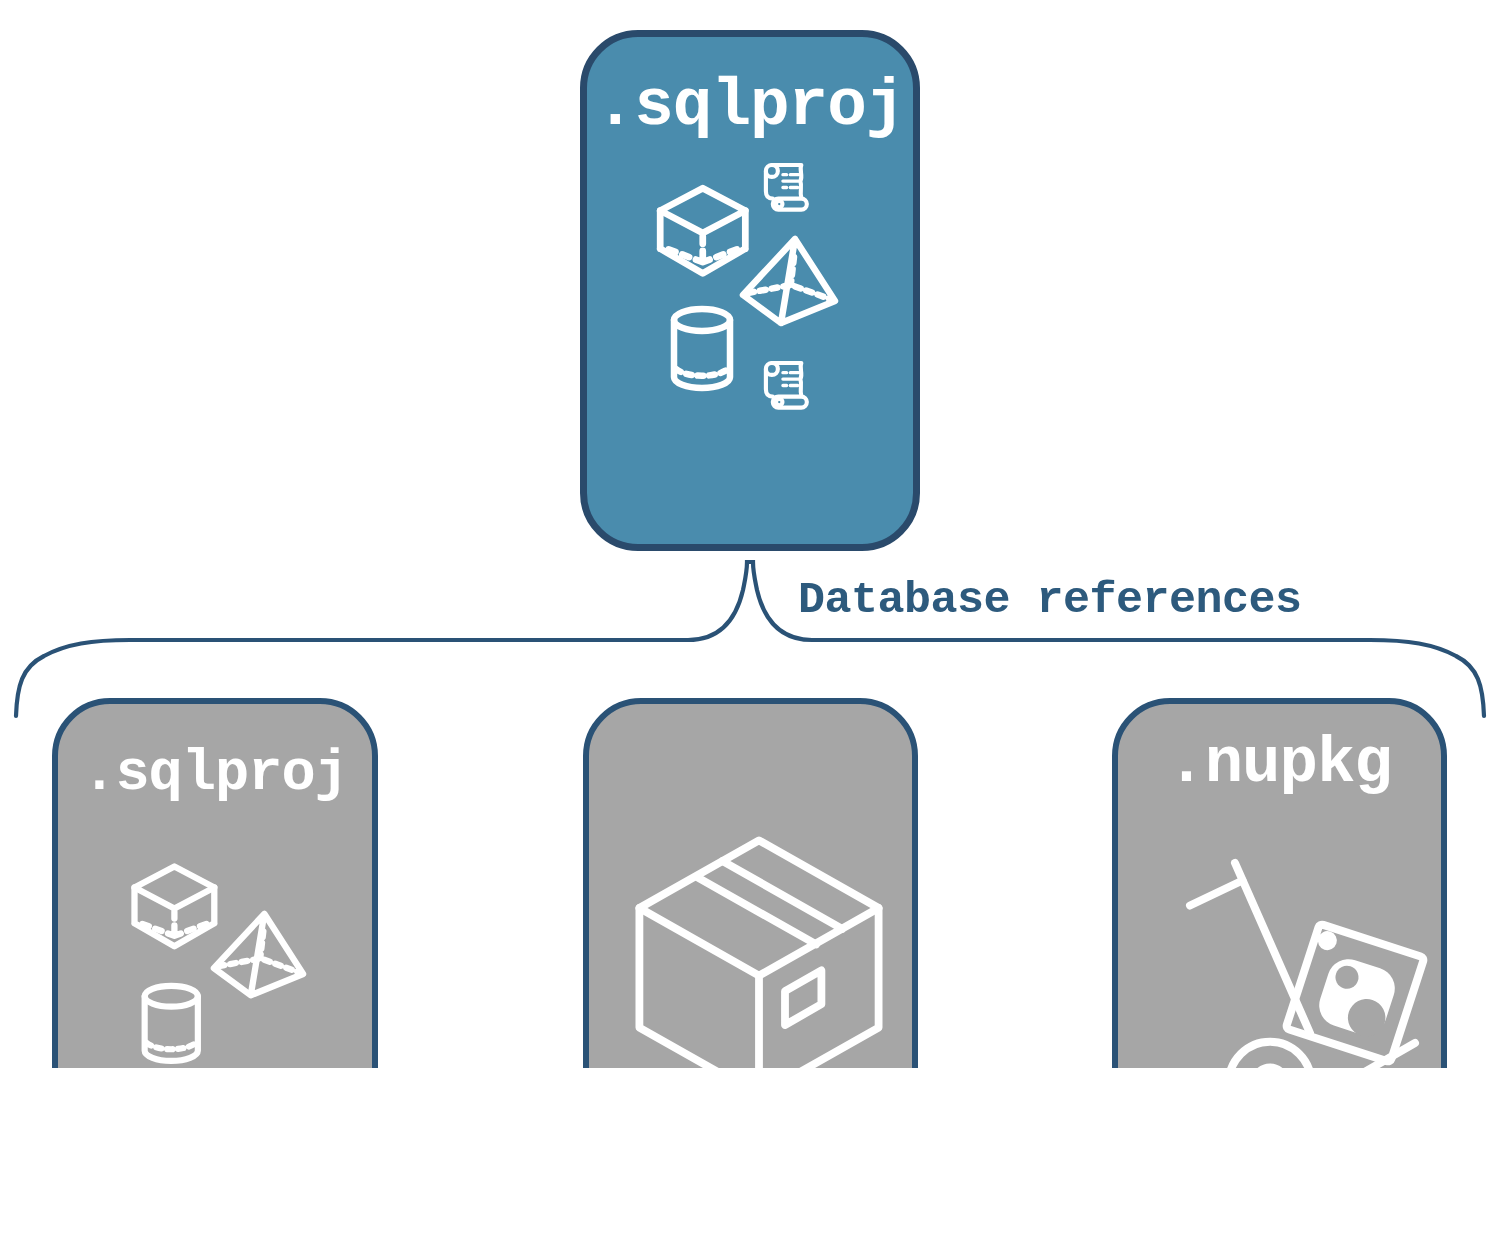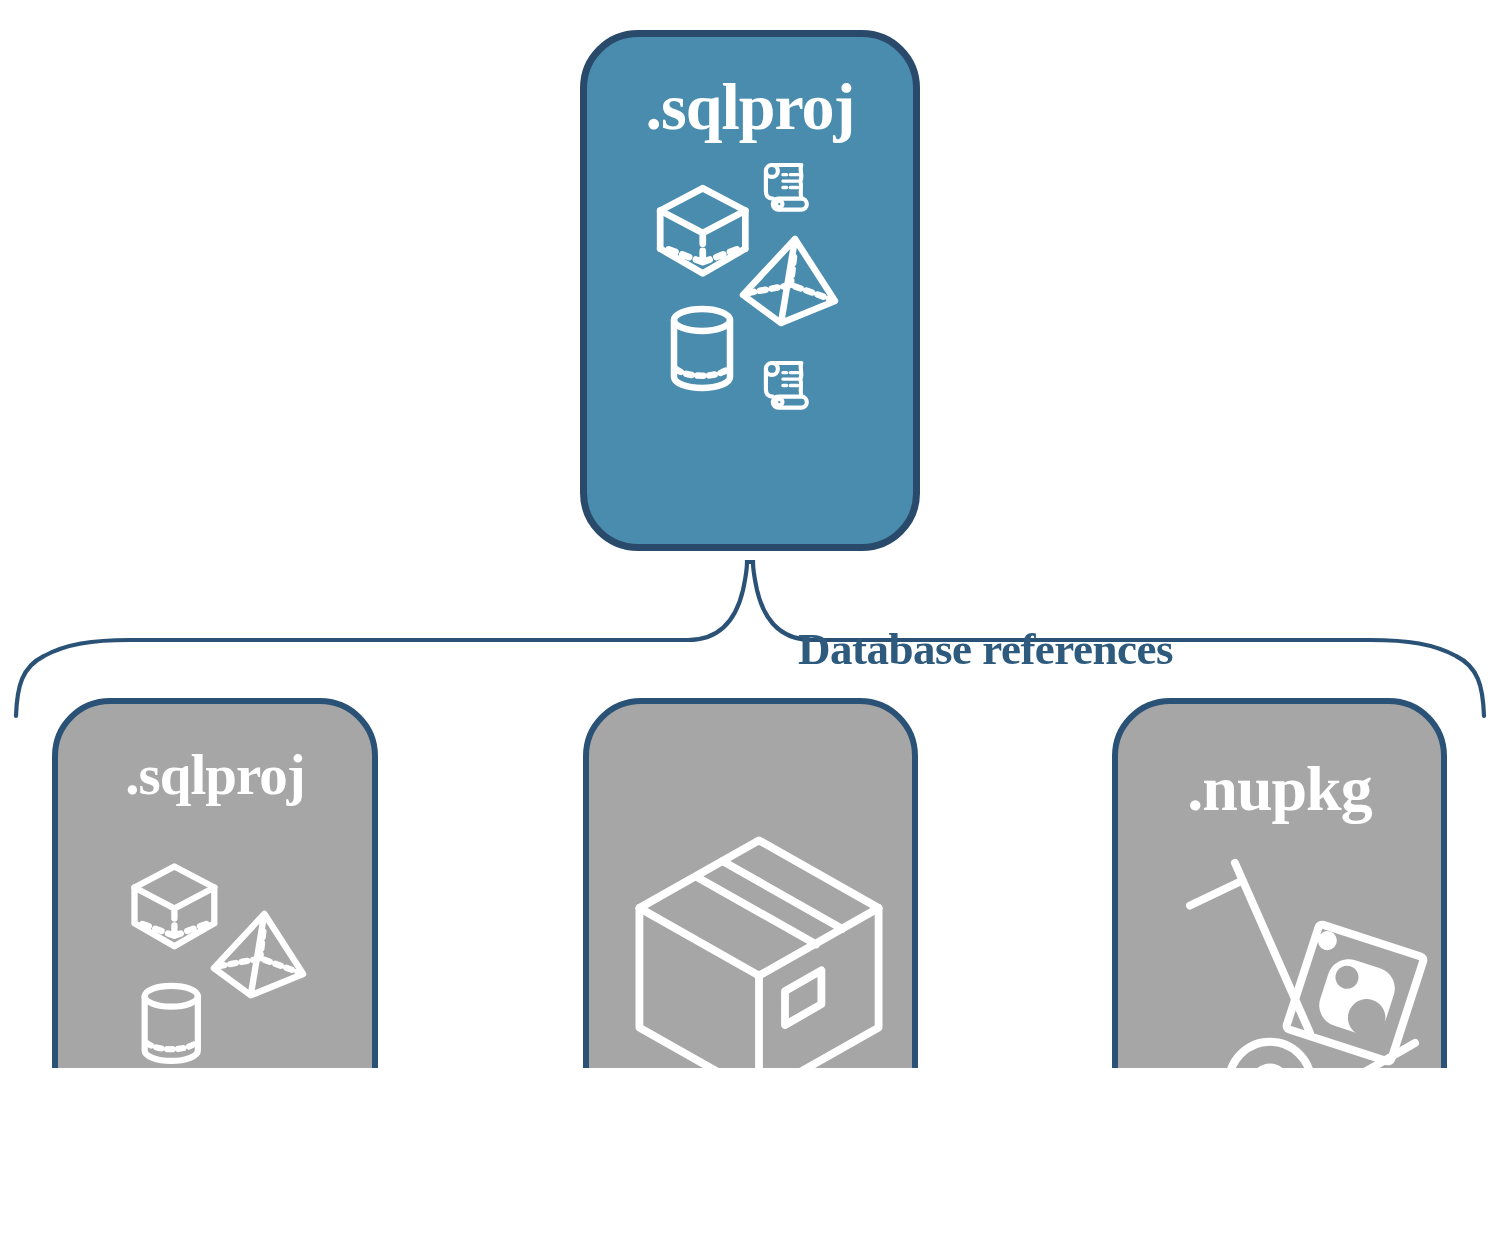--- a/index.html
+++ b/index.html
@@ -12,21 +12,21 @@
     --icon_white:#FFFFFF;
     --background:#FFFFFF;
   }
   *{box-sizing:border-box;margin:0;padding:0;}
   html,body{background:var(--background,#fff);}
   .canvas{
     position:relative;
     width:1500px;height:1068px;
     background:var(--background,#fff);
     overflow:hidden;
-    font-family:Liberation Serif, serif;
+    font-family:Liberation Mono, monospace;
   }
   .node{
     position:absolute;
     border-radius:58px;
   }
   .node-top{
     left:580px;top:30px;width:340px;height:521px;
     background:var(--accent_blue,#4A8CAD);
     border:7px solid var(--accent_blue_border,#2A4A6B);
   }
@@ -43,37 +43,36 @@
     margin-top:34px;
     width:100%;
     text-align:center;
     color:var(--icon_white,#fff);
     font-weight:bold;
     letter-spacing:-1px;
   }
   .node-top .node-label{font-size:66px;margin-top:32px;}
   .node-child-1 .node-label{font-size:57px;margin-top:38px;}
   .node-child-2 .node-label{font-size:64px;margin-top:36px;}
-  .node-child-3 .node-label{font-size:64px;margin-top:48px;}
+  .node-child-3 .node-label{font-size:64px;margin-top:24px;}
   .icon-layer{
     position:absolute;left:0;top:0;width:100%;height:100%;
     overflow:visible;
   }
   .brace{
     position:absolute;left:0;top:555px;width:1500px;height:175px;
   }
   .connector-label{
     position:absolute;
     left:798px;top:575px;
     font-size:45px;
     font-weight:bold;
     letter-spacing:-0.5px;
     color:var(--connector_text,#2D5A7D);
     white-space:nowrap;
-    margin-top:48px;
   }
   .defs-holder{position:absolute;width:0;height:0;overflow:hidden;}
 </style>
 </head>
 <body>
 
 <svg class="defs-holder" aria-hidden="true">
   <defs>
     <g id="icon-cube" fill="none" stroke="#fff" stroke-width="6" stroke-linecap="round" stroke-linejoin="round">
       <path d="M10,30 L48,10 L86,30 L48,50 Z"></path>

